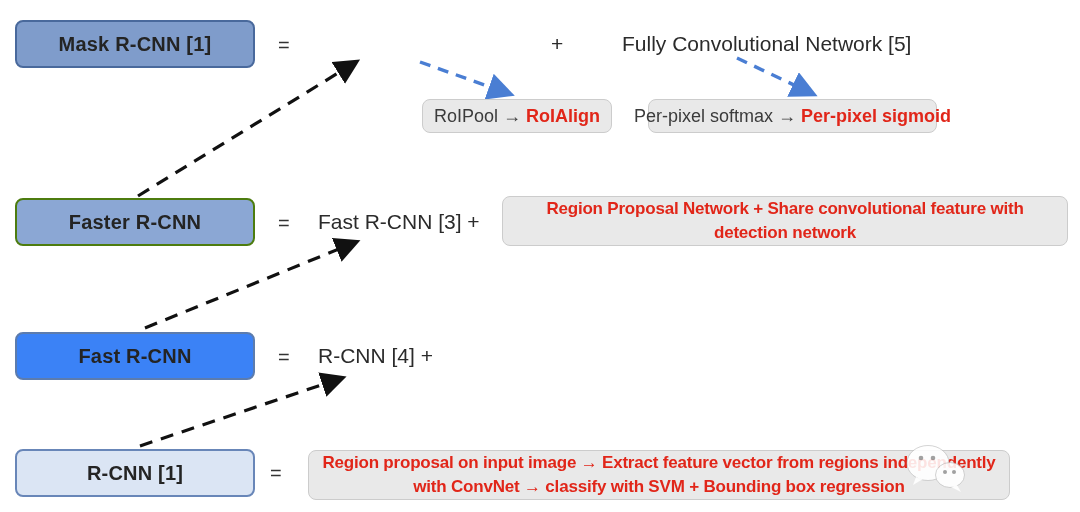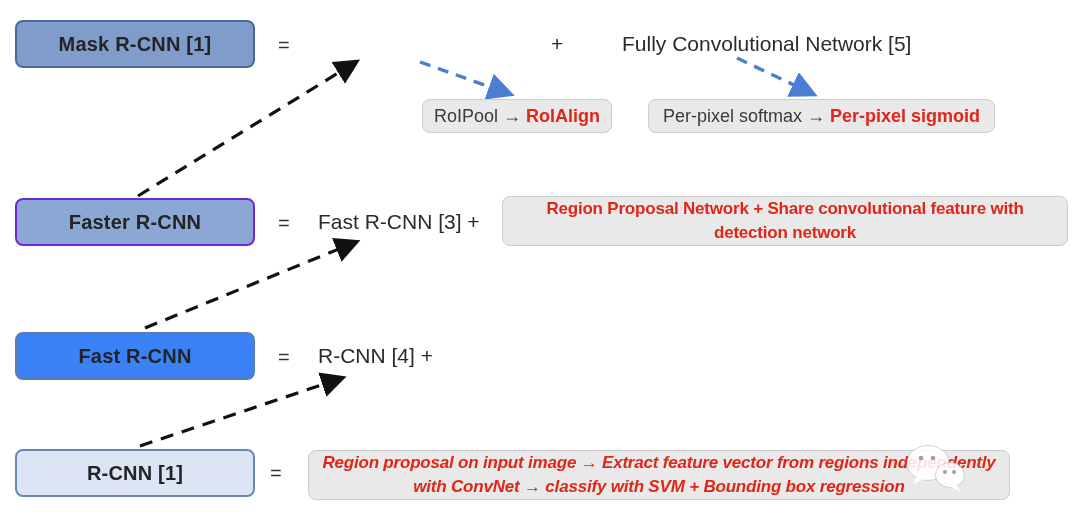--- a/index.html
+++ b/index.html
@@ -23,21 +23,21 @@
     border-radius: 8px;
     display: flex;
     align-items: center;
     justify-content: center;
     font-weight: bold;
     font-size: 20px;
     color: #242424;
     letter-spacing: 0.2px;
   }
   .box-r1 { top: 20px;  background: #7f9ccb; border: 2px solid #49699c; }
-  .box-r2 { top: 198px; background: #8ba7d4; border: 2px solid #6d28d9; align-items: center; }
+  .box-r2 { top: 198px; background: #8ba7d4; border: 2px solid #4d7c0f; align-items: center; }
   .box-r3 { top: 332px; background: #3b82f6; border: 2px solid #5c7cae; }
   .box-r4 { top: 449px; background: #dbe5f4; border: 2px solid #6886b8; }
 
   
   .term {
     position: absolute;
     font-size: 21px;
     color: #2b2b2b;
     white-space: nowrap;
   }
@@ -60,24 +60,24 @@
     color: #e12619;
     font-weight: bold;
     font-size: 17px;
     line-height: 24px;
     letter-spacing: -0.2px;
   }
   .note-r2 { left: 502px; top: 196px; width: 566px; height: 50px; padding: 0 14px; }
   .note-r3 { left: 450px; top: 336px; width: 602px; height: 42px; }
   .note-r3 .note-text { white-space: nowrap; }
   .note-r4 { left: 308px; top: 450px; width: 702px; height: 50px; }
-  .note-r4 .note-text { width: 676px; font-style: italic; }
+  .note-r4 .note-text { width: 676px; }
 
   .callout-roipool  { left: 422px; top: 99px; width: 190px; height: 34px; }
-  .callout-perpixel { left: 648px; top: 99px; width: 347px; height: 34px; }
+  .callout-perpixel { left: 648px; top: 99px; width: 289px; height: 34px; }
 
   
   svg.arrows {
     position: absolute;
     left: 0; top: 0;
     width: 1080px; height: 512px;
     pointer-events: none;
   }
 
   

